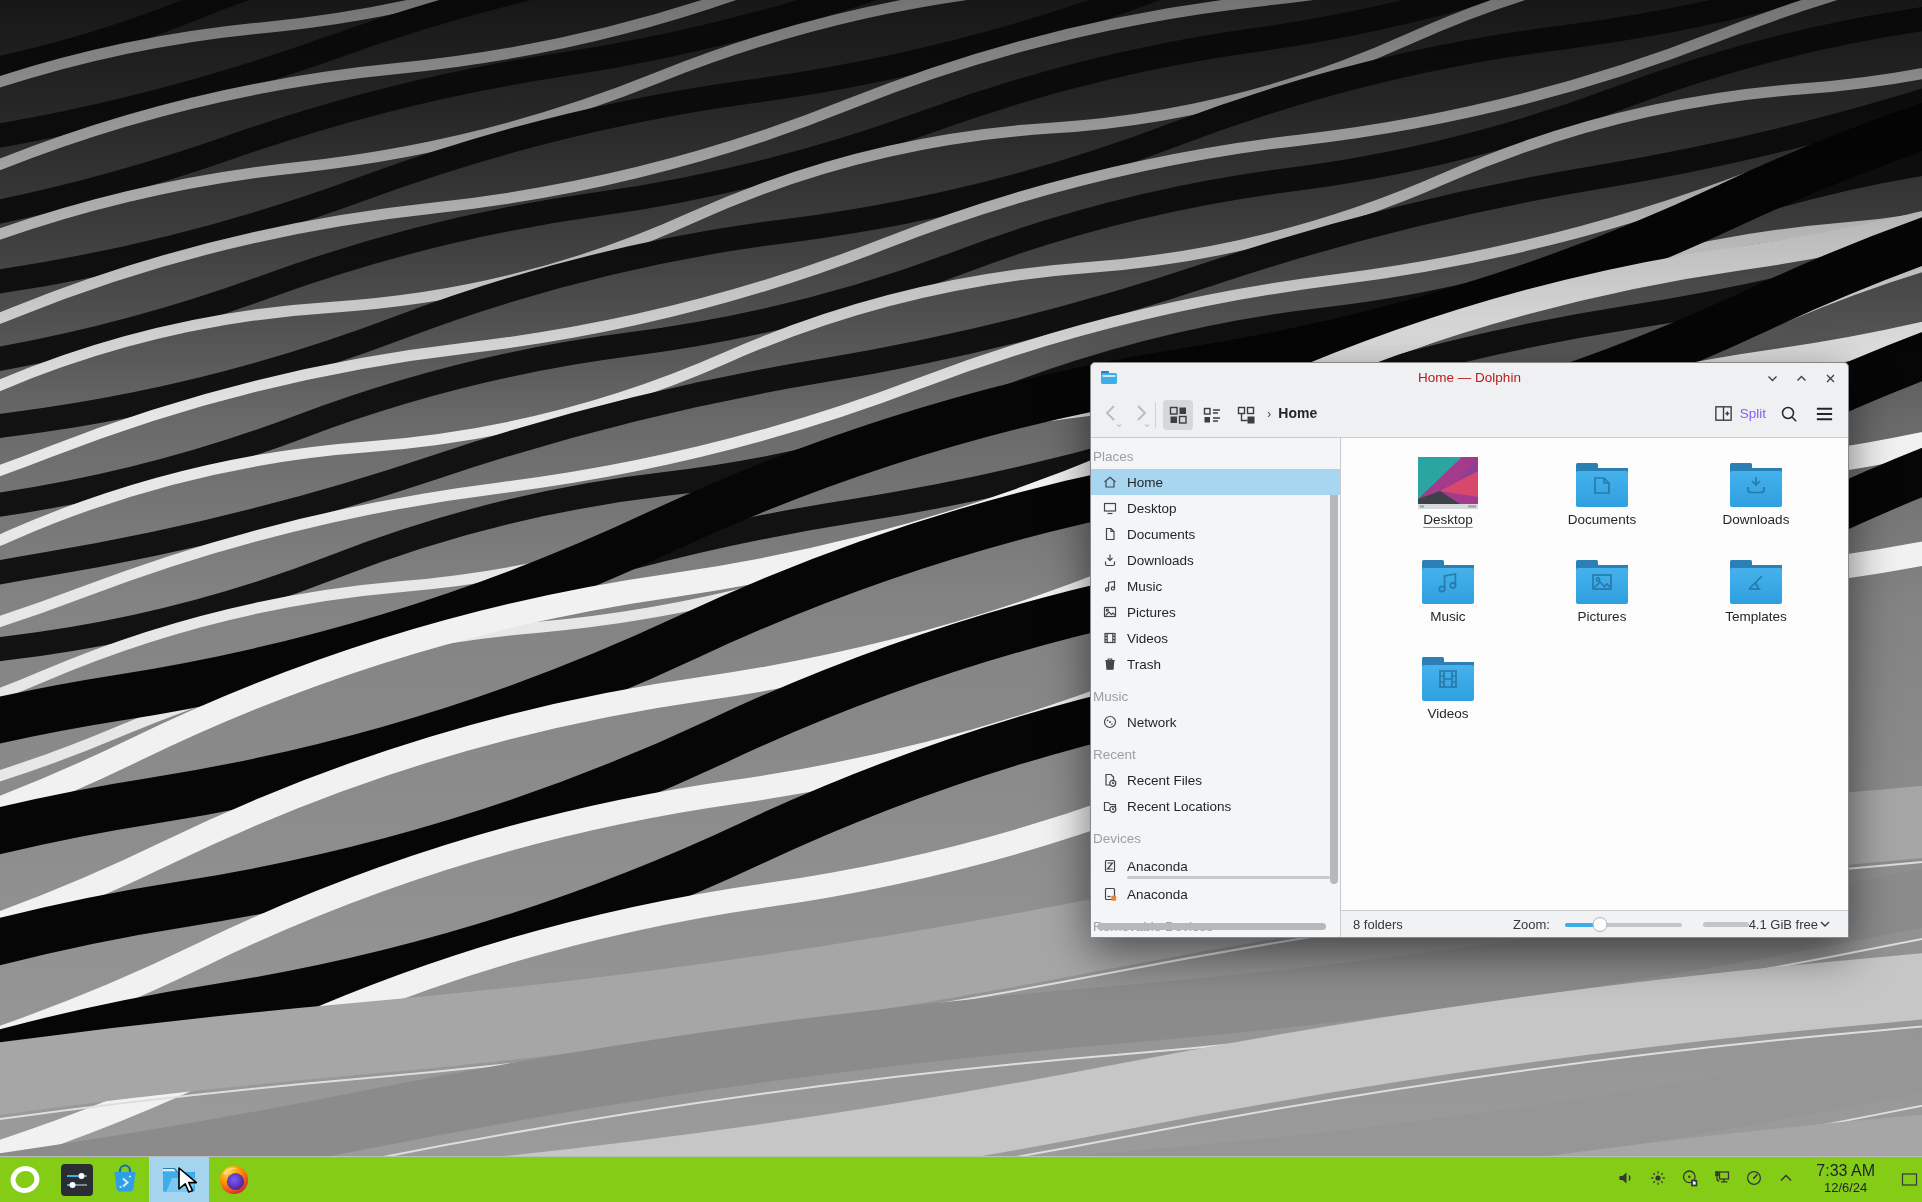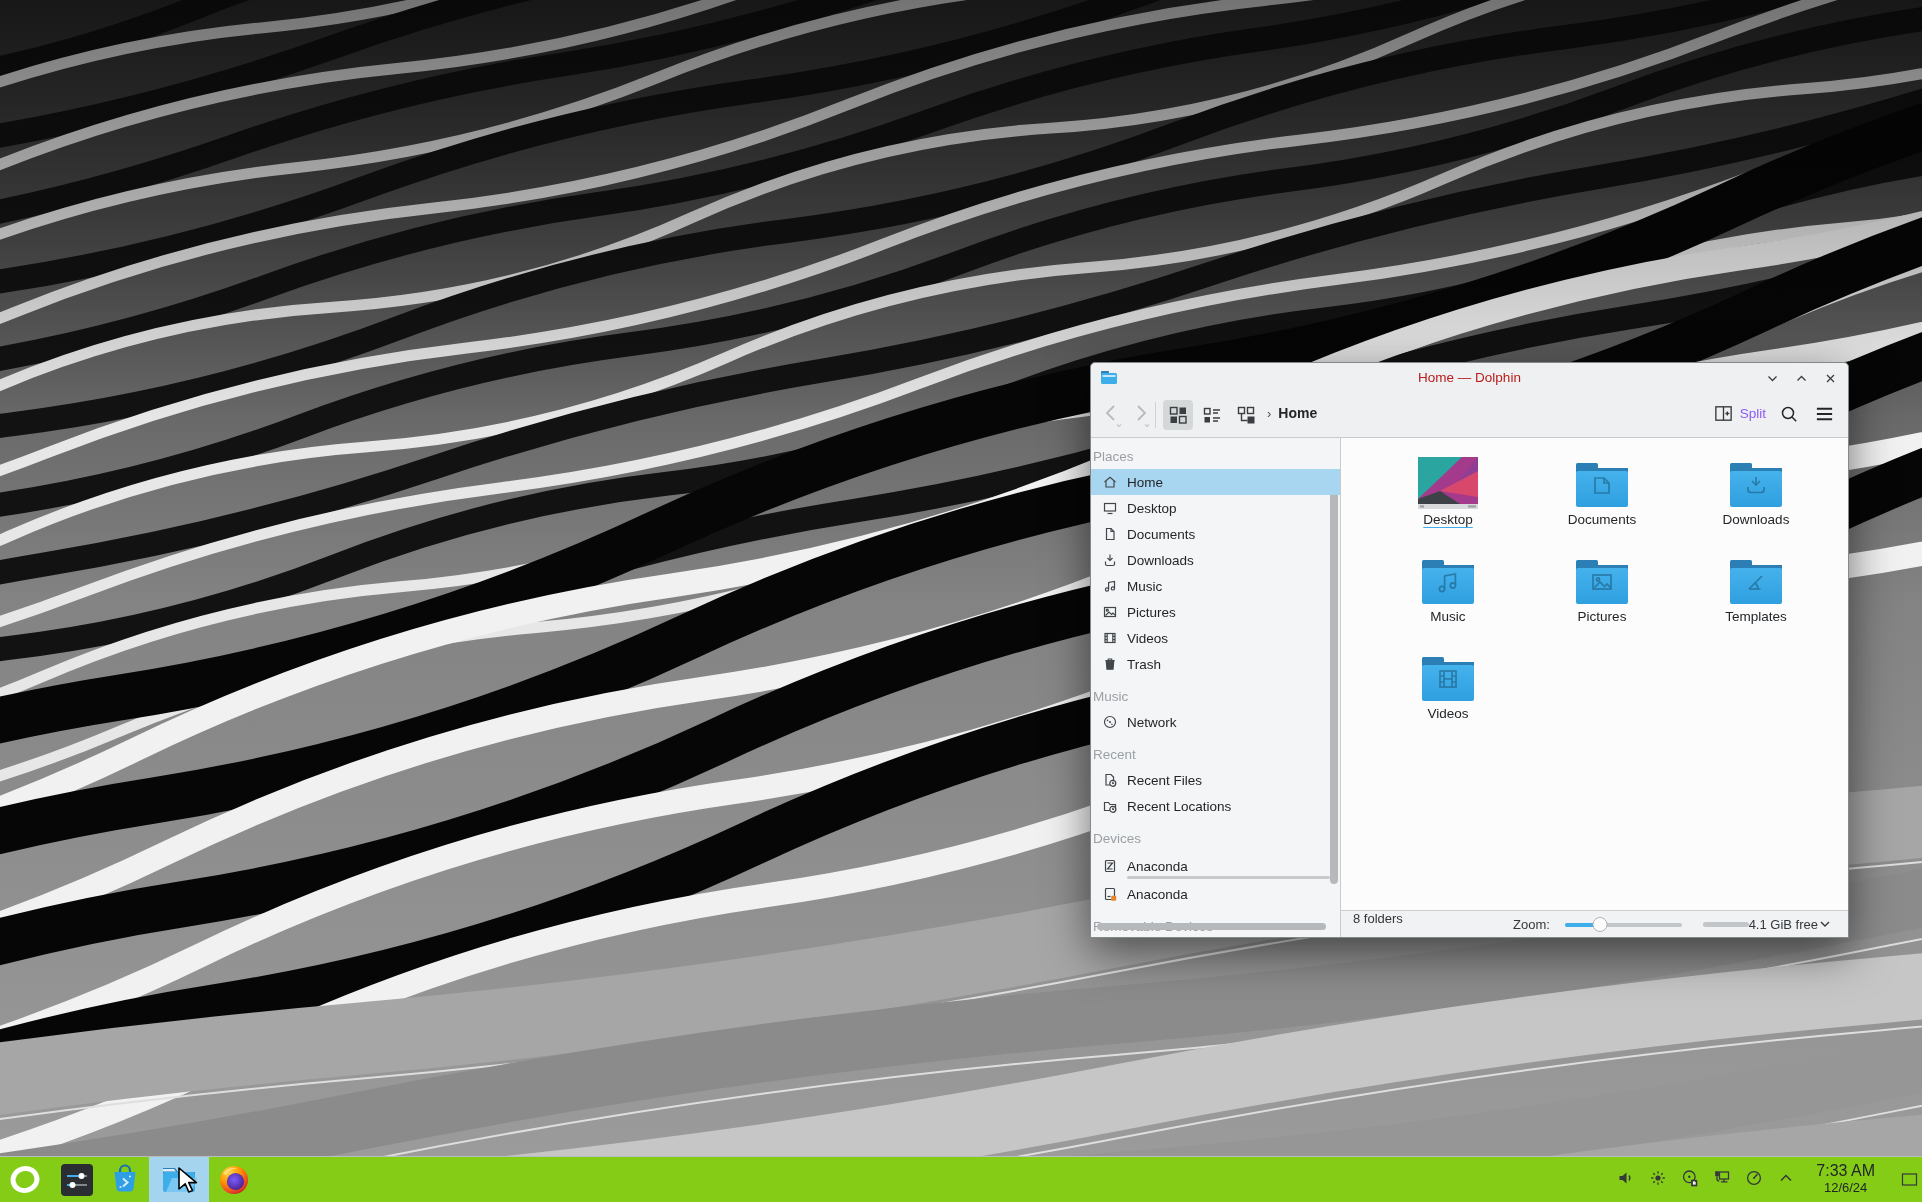--- a/index.html
+++ b/index.html
@@ -51,21 +51,21 @@
 
   .main{flex:1;display:flex;flex-direction:column;background:#fcfcfd;min-width:0}
   .files{flex:1;padding:15px 0 0 30px;display:grid;grid-template-columns:repeat(3,154px);
          grid-auto-rows:97px;align-content:start}
   .fcell{width:154px;display:flex;flex-direction:column;align-items:center}
   .ficon{height:56px;display:flex;align-items:flex-end;justify-content:center}
   .flabel{font-size:13.5px;color:#232629;margin-top:3px;line-height:15px}
   .flabel.under{text-decoration:underline;text-decoration-color:var(--accent);text-underline-offset:3px}
 
   .statusbar{height:26px;border-top:1px solid #cbcdcf;background:#f1f2f3;position:relative;
-             font-size:13px;color:#33383c;display:flex;}
+             font-size:13px;color:#33383c;display:flex;align-items:center}
   .sb-left{margin-left:12px}
   .zoomgrp{position:absolute;left:172px;display:flex;align-items:center;gap:15px;height:100%}
   .slider{position:relative;width:117px;height:15px}
   .sl-track{position:absolute;top:6px;left:0;right:0;height:4px;background:#c3c6c8;border-radius:2px}
   .sl-fill{position:absolute;top:6px;left:0;height:4px;background:var(--accent);border-radius:2px}
   .sl-handle{position:absolute;top:0;width:15px;height:15px;border-radius:50%;background:#fdfdfd;
              border:1px solid #b0b3b5;box-sizing:border-box;transform:translateX(-50%)}
   .sb-right{position:absolute;right:16px;display:flex;align-items:center;height:100%}
   .freebar{width:46px;height:5px;border-radius:3px;background:#c3c6c8;overflow:hidden}
   .freefill{height:100%;background:var(--accent)}

